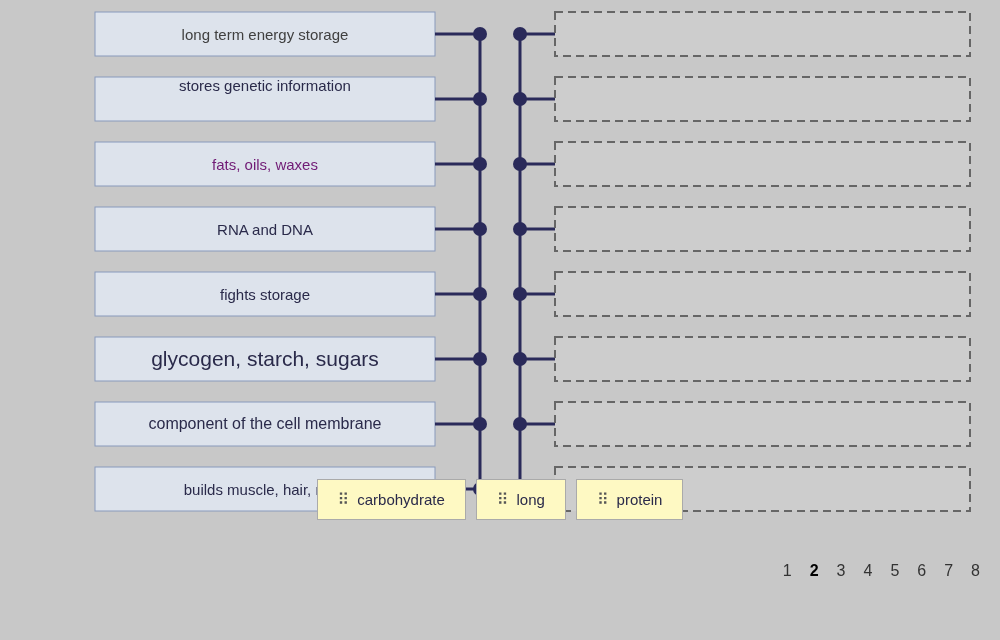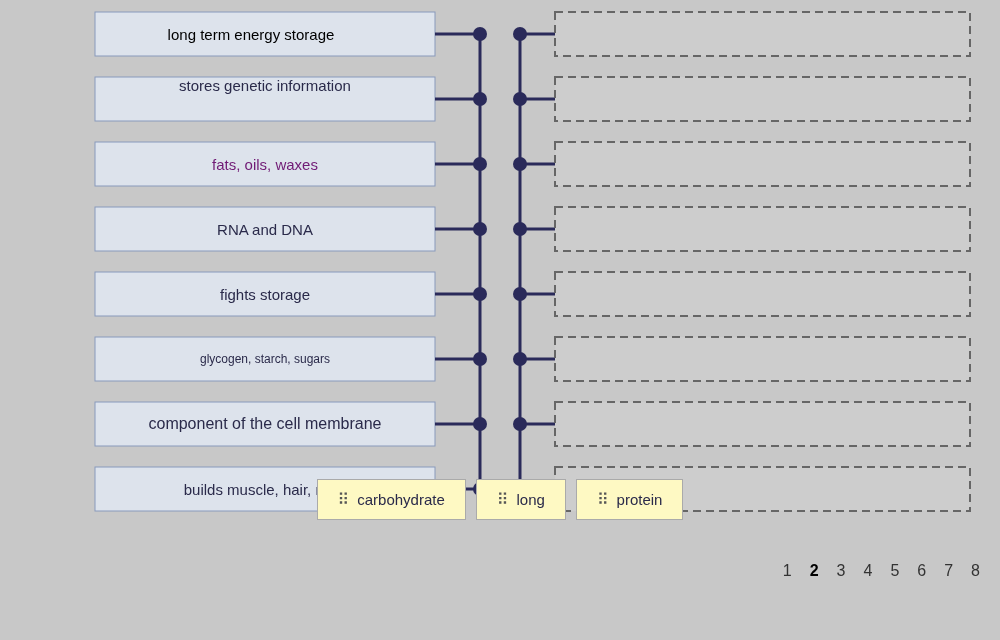--- a/index.html
+++ b/index.html
@@ -152,41 +152,41 @@
     <rect x="95" y="467" width="340" height="44" fill="#dde3ec" stroke="#8899bb" stroke-width="1"></rect>
     <line x1="435" y1="489" x2="480" y2="489" stroke="#2a2a5a" stroke-width="3"></line>
     <circle cx="480" cy="489" r="7" fill="#2a2a5a"></circle>
     <circle cx="520" cy="489" r="7" fill="#2a2a5a"></circle>
     <line x1="520" y1="489" x2="555" y2="489" stroke="#2a2a5a" stroke-width="3"></line>
     <rect x="555" y="467" width="415" height="44" fill="rgba(255,255,255,0.1)" stroke="#666" stroke-width="2" stroke-dasharray="8,5"></rect>
 
     <line x1="520" y1="424" x2="520" y2="489" stroke="#2a2a5a" stroke-width="3"></line>
   </svg>
 
-  <div style="position:absolute;top:12px;left:81px;width:340px;height:44px;display:flex;align-items:center;justify-content:center;font-size:15px;color:#000000;">
+  <div style="position:absolute;top:12px;left:95px;width:340px;height:44px;display:flex;align-items:center;justify-content:center;font-size:15px;color:#404040;">
     <span>long term energy storage</span>
   </div>
 
   <div style="position:absolute;top:77px;left:95px;width:340px;height:44px;display:flex;justify-content:center;font-size:15px;color:#2a2a4a;">
     <span>stores genetic information</span>
   </div>
 
   <div style="position:absolute;top:142px;left:95px;width:340px;height:44px;display:flex;align-items:center;justify-content:center;font-size:15px;color:#701a75;">
     <span>fats, oils, waxes</span>
   </div>
 
   <div style="position:absolute;top:207px;left:95px;width:340px;height:44px;display:flex;align-items:center;justify-content:center;font-size:15px;color:#2a2a4a;border-radius:22px;">
     <span>RNA and DNA</span>
   </div>
 
   <div style="position:absolute;top:272px;left:95px;width:340px;height:44px;display:flex;align-items:center;justify-content:center;font-size:15px;color:#2a2a4a;">
     <span>fights storage</span>
   </div>
 
-  <div style="position:absolute;top:337px;left:95px;width:340px;height:44px;display:flex;align-items:center;justify-content:center;font-size:12px;color:#2a2a4a;">
+  <div style="position:absolute;top:337px;left:95px;width:340px;height:44px;display:flex;align-items:center;justify-content:center;font-size:21px;color:#2a2a4a;">
     <span>glycogen, starch, sugars</span>
   </div>
 
   <div style="position:absolute;top:402px;left:95px;width:340px;height:44px;display:flex;align-items:center;justify-content:center;font-size:16px;color:#2a2a4a;">
     <span>component of the cell membrane</span>
   </div>
 
   <div style="position:absolute;top:467px;left:95px;width:340px;height:44px;display:flex;align-items:center;justify-content:center;font-size:15px;color:#2a2a4a;">
     <span>builds muscle, hair, nails</span>
   </div>

